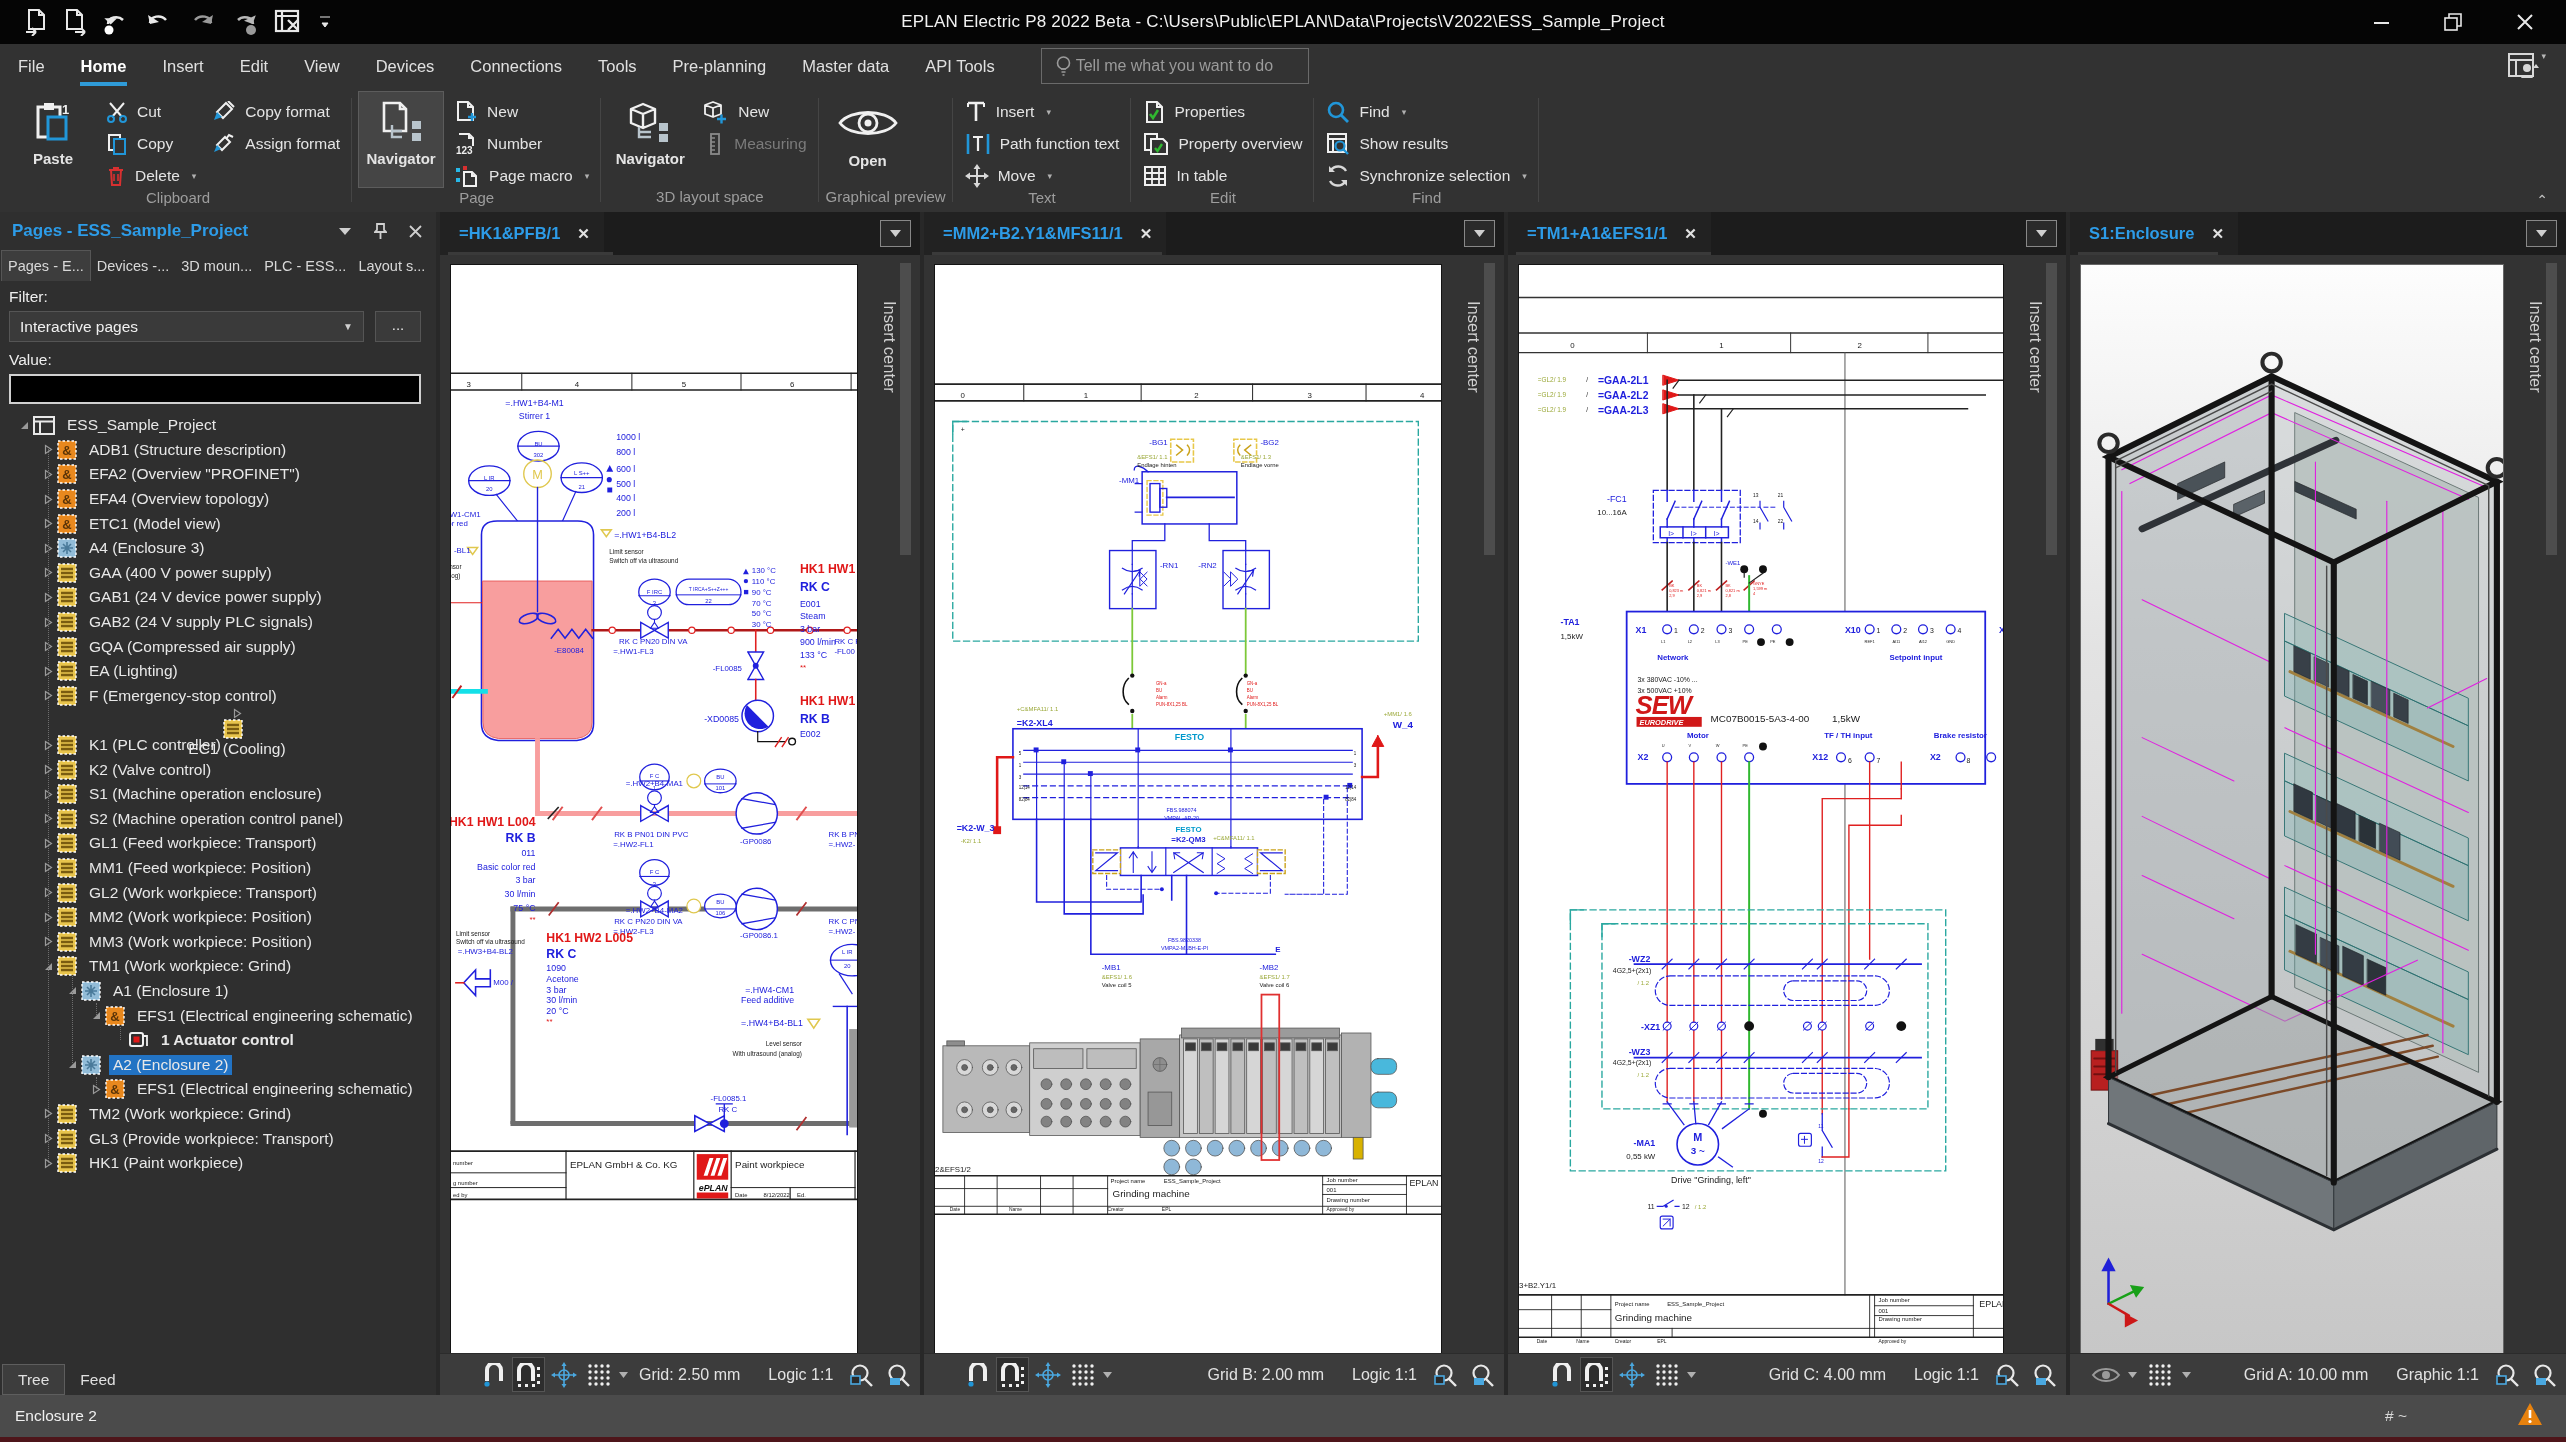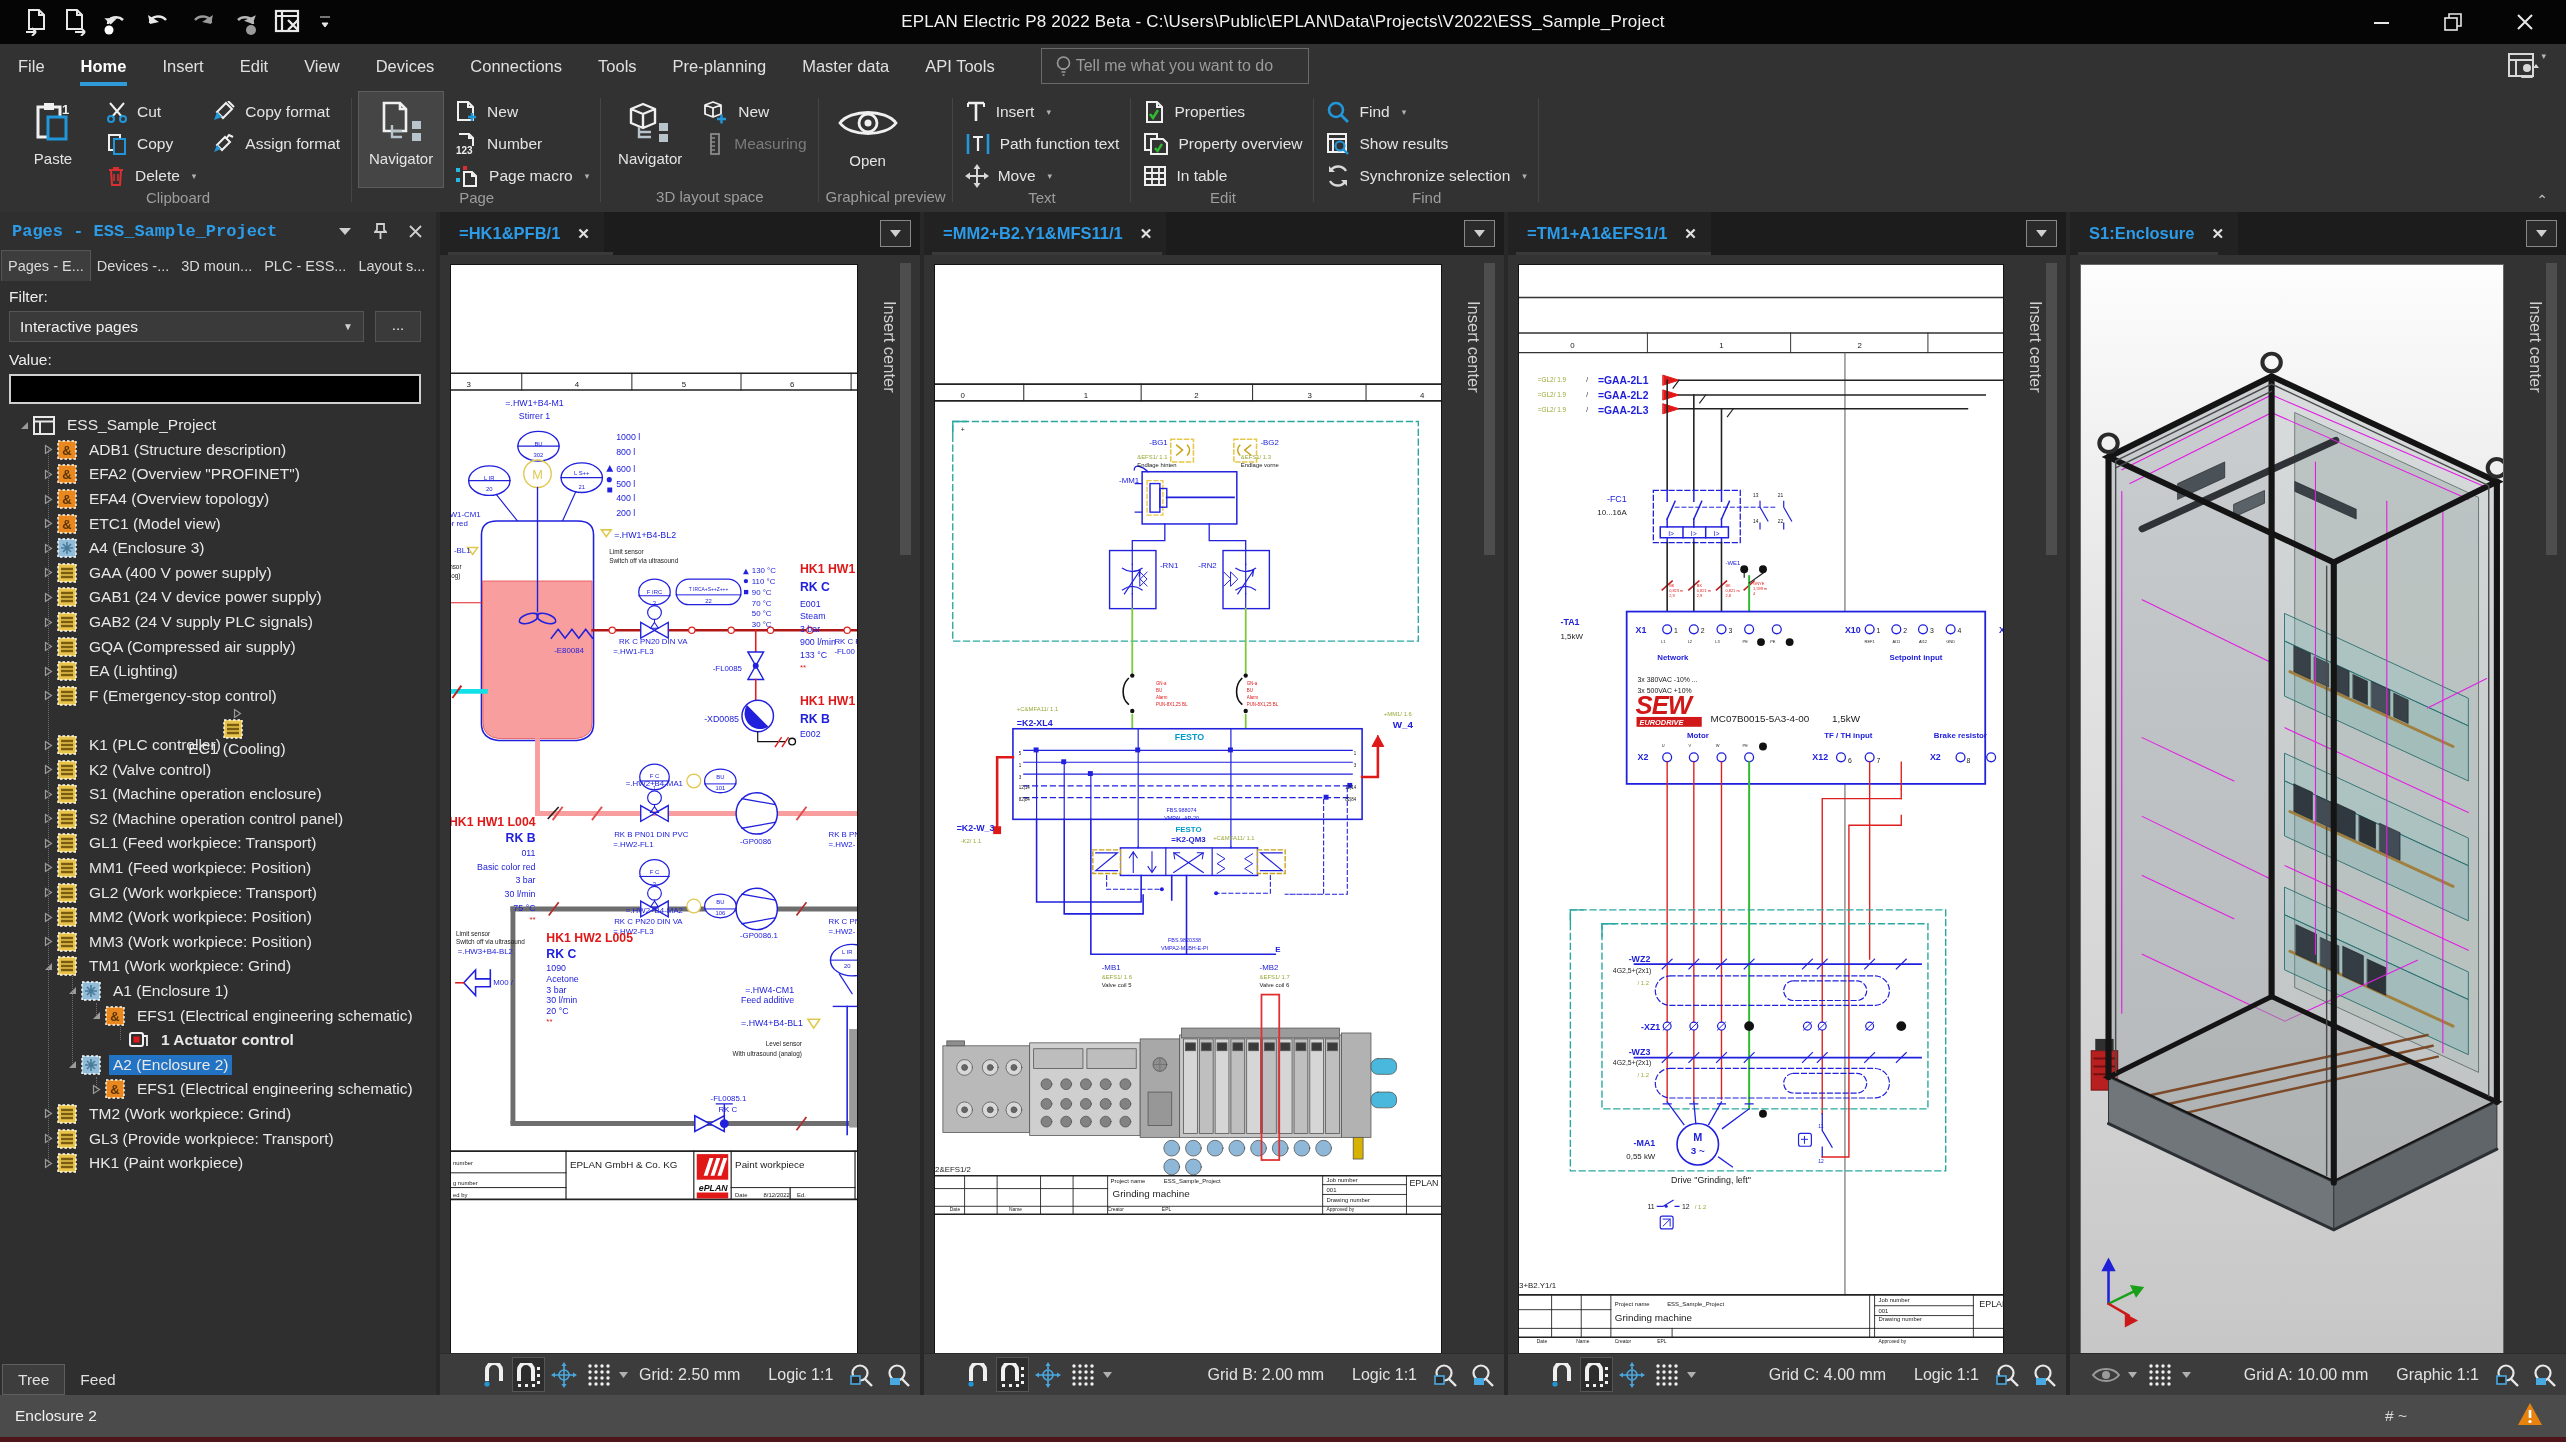--- a/index.html
+++ b/index.html
@@ -22,32 +22,32 @@
     display:flex; align-items:center; gap:4px; padding:0 13px; color:#9b9b9b; font-size:16px; }
   .ui-switch-btn { position:absolute; right:20px; top:7px; }
 
   .ribbon { height:124px; background:#323232; display:flex; flex:none; padding-left:4px; position:relative; }
   .rgroup { display:flex; flex-direction:column; position:relative; padding:4px 7px 0 7px; }
   .rgroup::after { content:""; position:absolute; right:0; top:10px; bottom:10px; width:1px; background:#454545; }
   .rgroup-items { flex:1; display:flex; align-items:flex-start; gap:6px; }
   .rgroup-label { height:25px; text-align:center; color:#9d9d9d; font-size:15px; line-height:20px; }
   .bigbtn { width:84px; height:95px; display:flex; flex-direction:column; align-items:center; color:#e4e4e4; font-size:15px; padding-top:9px; gap:7px; }
   .bigbtn.sel { background:#454545; outline:1px solid #5c5c5c; }
-  .bigbtn .lbl { text-align:center; line-height:17px; }
+  .bigbtn .lbl { text-align:center; line-height:17px;font-weight:bold; }
   .smallcol { display:flex; flex-direction:column; padding-top:7px; gap:7px; }
   .sbtn { height:25px; display:flex; align-items:center; gap:9px; color:#e4e4e4; font-size:15.5px; padding:0 5px; white-space:nowrap; }
   .sbtn .caret { color:#b0b0b0; font-size:9px; margin-left:3px; }
   .sbtn.disabled, .sbtn.disabled .caret { color:#7b7b7b; }
   .ribbon-collapse { position:absolute; right:18px; bottom:4px; color:#c0c0c0; font-size:14px; }
 
   .main { flex:1; display:flex; min-height:0; background:#2f2f2f; }
 
   .dock { width:440px; flex:none; background:#2f2f2f; display:flex; flex-direction:column; border-right:4px solid #282828; }
   .dock-header { height:36px; display:flex; align-items:center; padding:2px 14px 0 12px; }
-  .dock-title { color:#2d9ce8; font-size:17px; font-weight:700; flex:1;font-family:Liberation Mono, monospace; }
+  .dock-title { color:#2d9ce8; font-size:17px; font-weight:700; flex:1; }
   .dock-hicons { display:flex; gap:22px; align-items:center; }
   .dock-tabs { height:31px; display:flex; align-items:stretch; padding-left:1px; margin-top:2px; }
   .dtab { padding:0 6px; display:flex; align-items:center; color:#d8d8d8; font-size:14.5px; white-space:nowrap; }
   .dtab.active { background:#3d3d3d; border:1px solid #565656; border-bottom:none; }
   .dock-filter { padding:7px 15px 0 9px; color:#eee; font-size:15.5px; }
   .filter-row { display:flex; gap:11px; margin-top:5px; }
   .combo { flex:1; height:31px; background:#3a3a3a; border:1px solid #555; display:flex; align-items:center; color:#f0f0f0; font-size:15.5px; padding:0 10px; }
   .combo .carr { margin-left:auto; color:#cfcfcf; font-size:10px; }
   .dots-btn { width:46px; height:31px; background:#3a3a3a; border:1px solid #555; color:#e8e8e8; text-align:center; line-height:26px; font-size:15px; }
   .value-input { margin-top:5px; height:30px; background:#000; border:2px solid #d0d0d0; }

